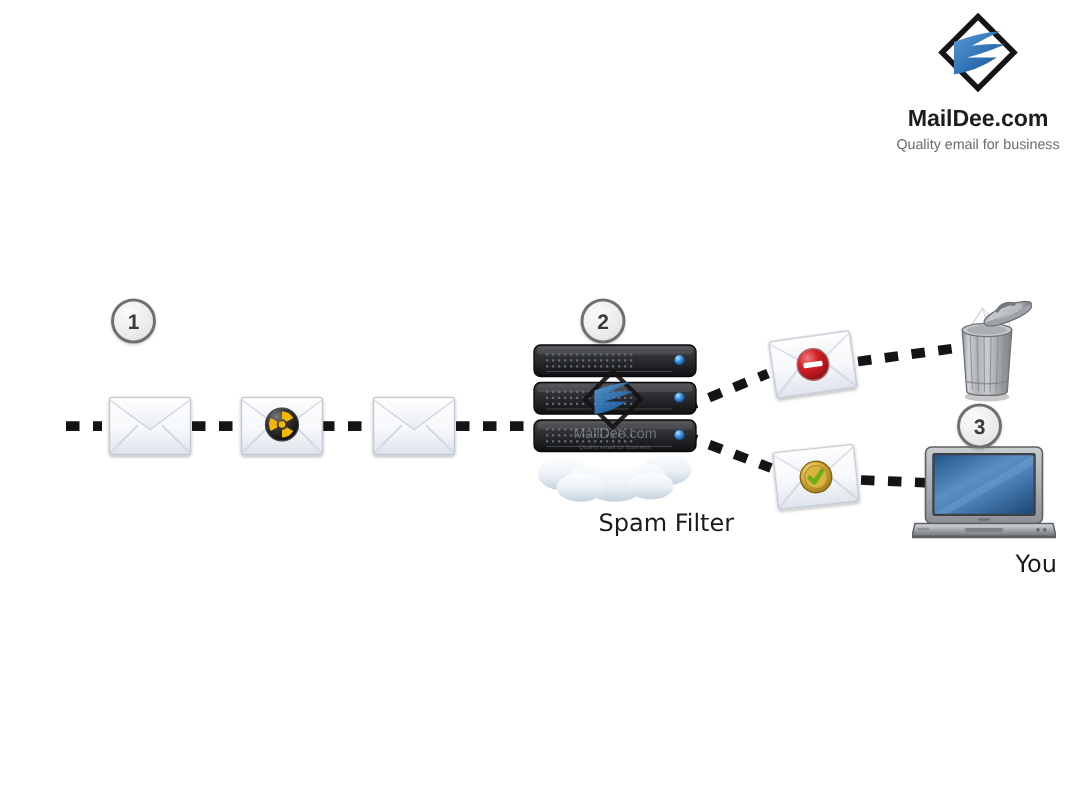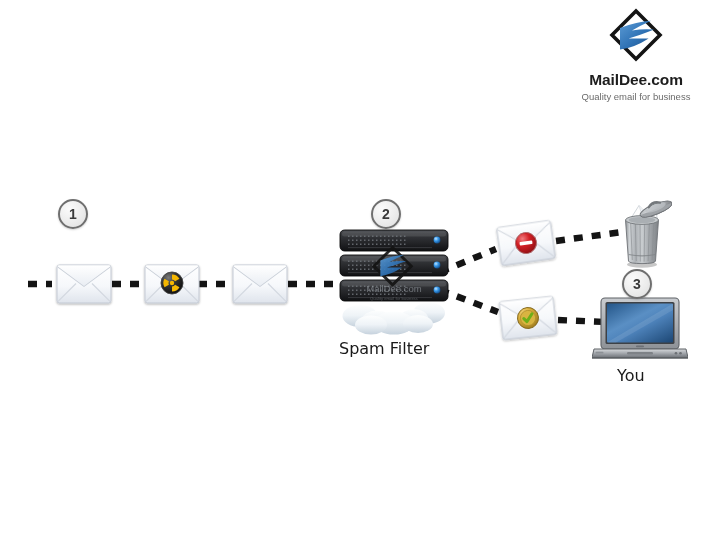--- a/index.html
+++ b/index.html
@@ -9,21 +9,21 @@
   }
   body {
     width: 720px;
     height: 540px;
     position: relative;
     overflow: hidden;
     font-family: "DejaVu Sans", "Liberation Sans", sans-serif;
   }
   .stage {
     position: absolute;
-    left: 0; top: 0;
+    left: 16px; top: 0;
     width: 577px; height: 540px;
   }
   .abs { position: absolute; }
 
   
   #logo-block {
     left: 560px; top: 8px;
     width: 152px;
     text-align: center;
   }
@@ -64,20 +64,21 @@
   #badge-1 { left: 58px; top: 199px; }
   #badge-2 { left: 371px; top: 199px; }
   #badge-3 { left: 622px; top: 269px; }
 
   
   .diagram-label {
     font-family: "DejaVu Sans", "Liberation Sans", sans-serif;
     font-size: 16px;
     color: #1a1a1a;
     white-space: nowrap;
+    margin-left: 44px;
   }
   #label-spam-filter { left: 339px; top: 339px; }
   #label-you { left: 617px; top: 366px; }
 
   
   #art { left: 0; top: 0; width: 720px; height: 540px; }
 </style>
 </head>
 <body>
 

